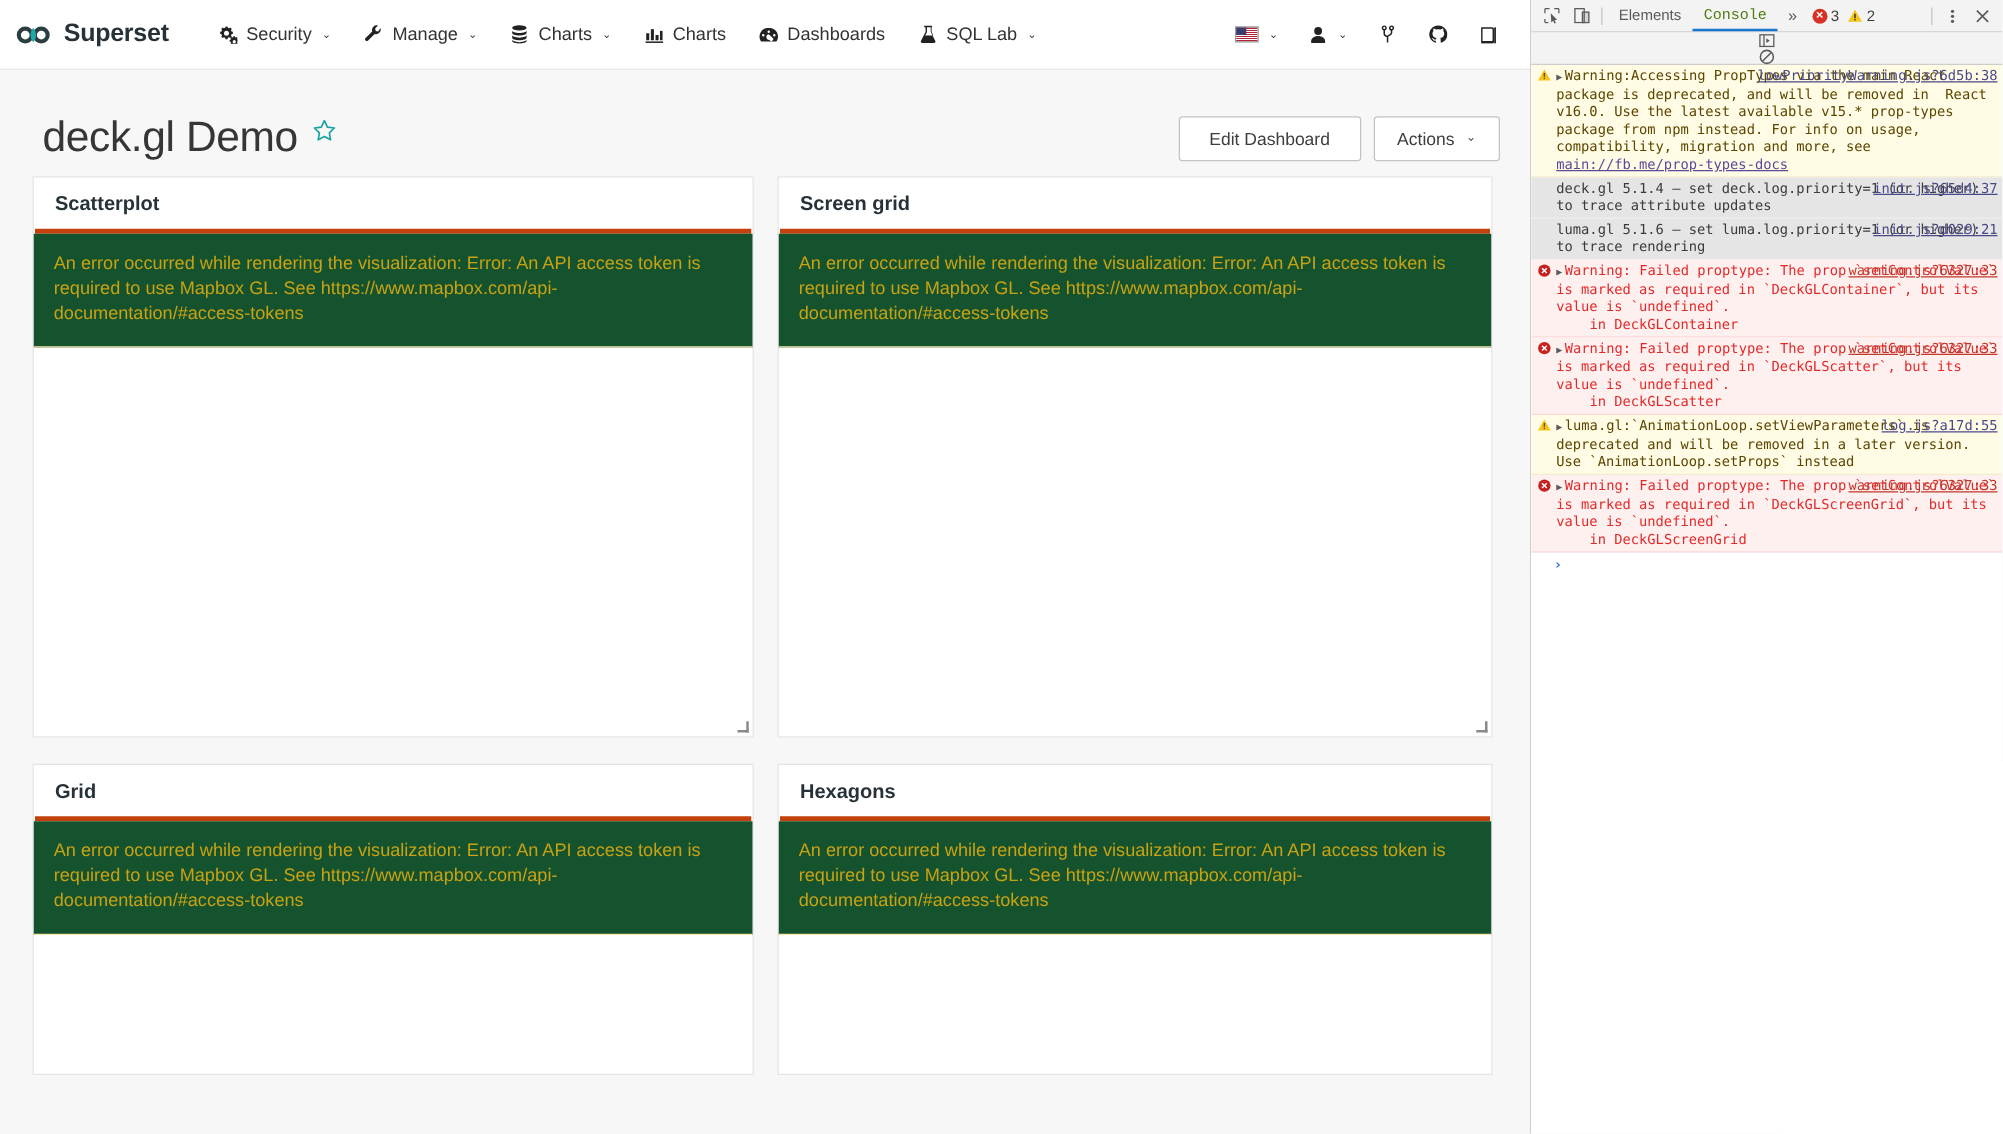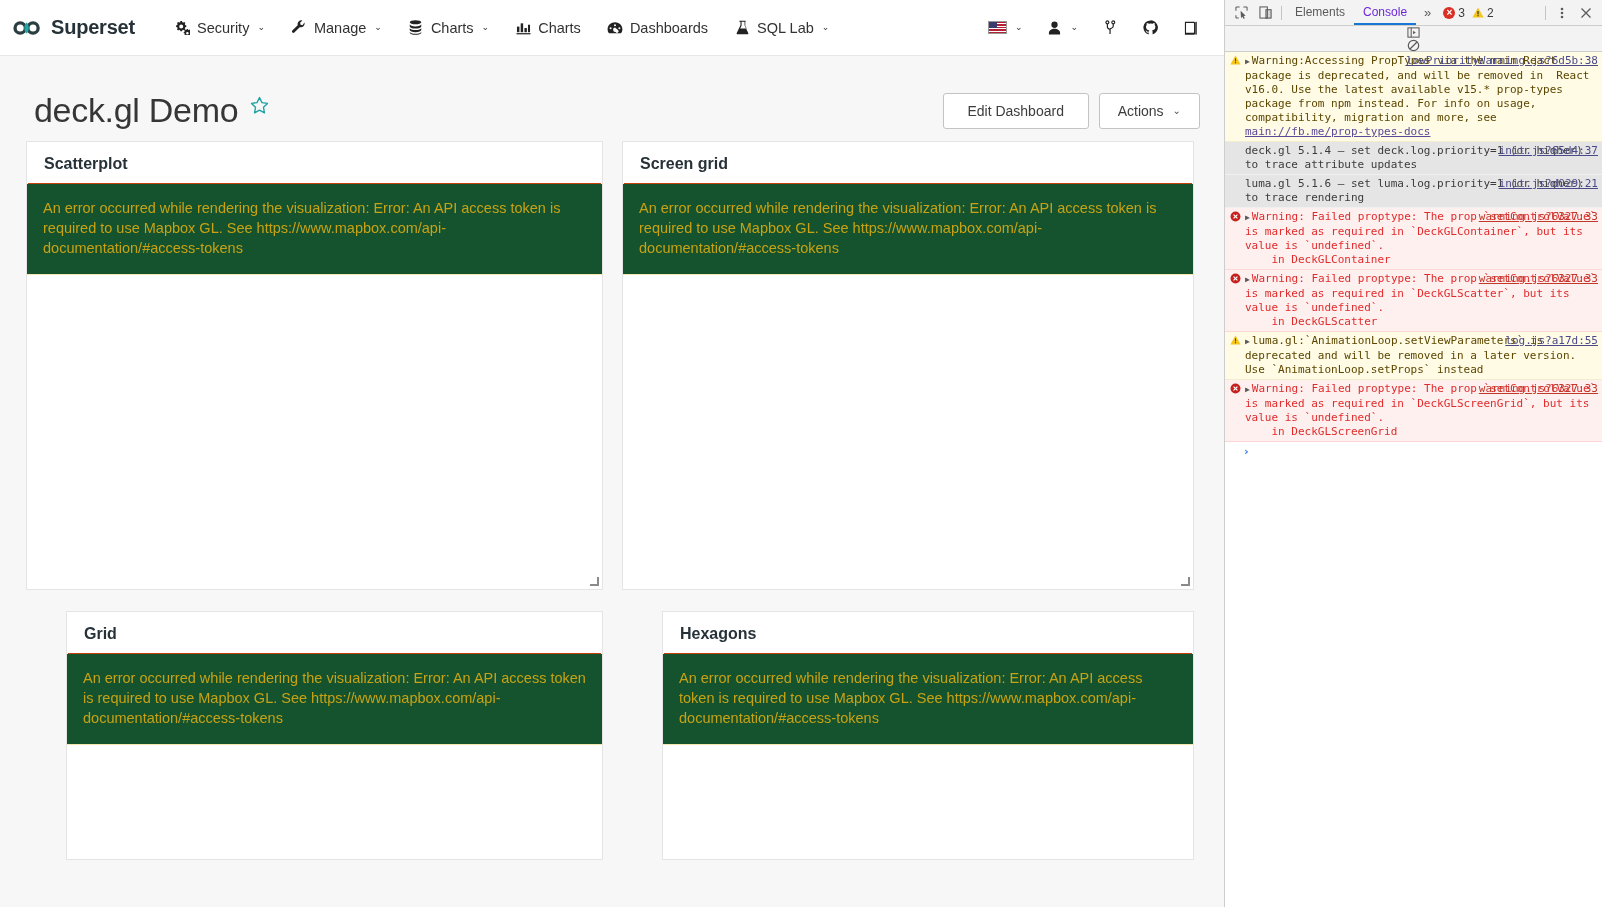--- a/index.html
+++ b/index.html
@@ -84,24 +84,24 @@
     gap: 21px 19px;
     align-content: start;
   }
   .chart-card {
     background: #fff;
     border: 1px solid #e4e4e4;
     position: relative;
     display: flex; flex-direction: column;
   }
   .chart-card.tall { height: 449px; }
-  .chart-card.short { height: 249px; margin-left: 40px; }
+  .chart-card.short { height: 249px; }
   .chart-head {
     padding: 13px 16px 10px 16px;
-    border-bottom: 1px solid #c2410c;
+    border-bottom: 4px solid #c2410c;
     margin: 0 1px;
   }
   .chart-title { font-size: 16px; font-weight: bold; color: #263238; }
   .chart-error {
     background: #14532d; color: #c8a215;
     padding: 14px 16px 16px 16px;
     font-size: 14.5px; line-height: 1.38;
     border-bottom: 1px solid #f7e6b0;
   }
   .resize-handle {
@@ -137,21 +137,21 @@
     display: inline-flex; align-items: center; justify-content: center;
     cursor: pointer; color: #5a5a5a;
   }
   .dt-sep { width: 1px; height: 14px; background: #c4c4c4; margin: 0 4px; }
   .dt-tabs { display: flex; align-items: stretch; height: 100%; }
   .dt-tab {
     display: flex; align-items: center; padding: 0 9px;
     font-size: 12px; color: #5a5a5a; cursor: pointer;
     border-bottom: 2px solid transparent;
   }
-  .dt-tab.active { color: #6d28d9; border-bottom-color: #1976d2; }
+  .dt-tab.active { color: #4d7c0f; border-bottom-color: #1976d2; font-family: Liberation Mono, monospace; }
   .dt-more { font-size: 13px; color: #5a5a5a; padding: 0 8px; cursor: pointer; display: flex; align-items: center; }
   .dt-counts { display: flex; align-items: center; gap: 3px; margin-left: 4px; font-size: 12px; }
   .badge-err {
     width: 12px; height: 12px; border-radius: 50%;
     background: #d93025; color: #fff; font-size: 10px; font-weight: bold;
     display: inline-flex; align-items: center; justify-content: center; line-height: 1;
   }
   .count-num { color: #3c3c3c; font-size: 12px; margin-right: 4px; }
   .badge-warn { display: inline-flex; }
   .dt-right { margin-left: auto; display: flex; align-items: center; }

